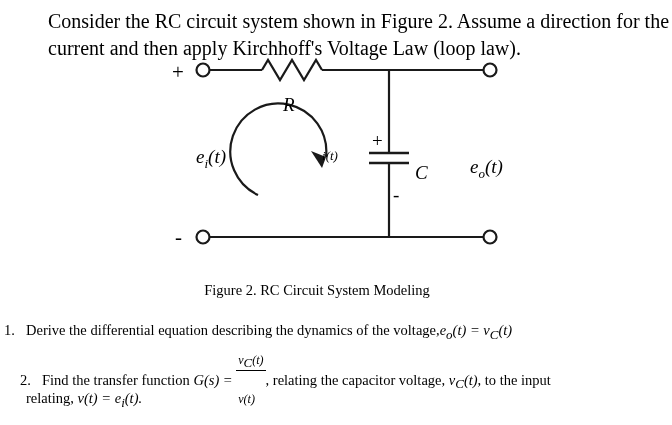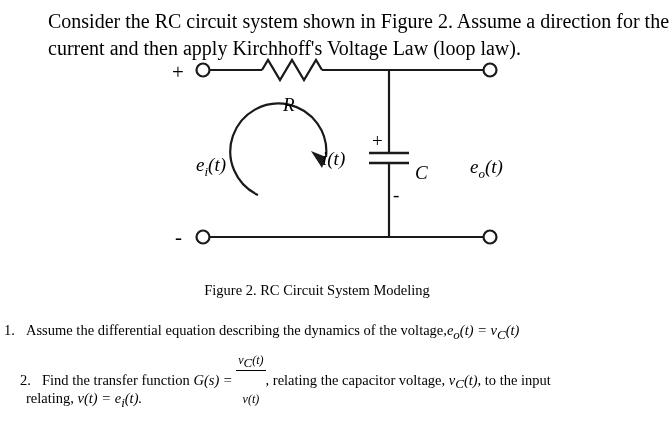--- a/index.html
+++ b/index.html
@@ -50,40 +50,40 @@
     font-size: 21px;
   }
   .lbl-R {
     left: 283px;
     top: 42px;
     font-size: 19px;
     font-style: italic;
   }
   .lbl-ei {
     left: 196px;
-    top: 102px;
+    top: 94px;
     font-size: 19px;
     font-style: italic;
     text-align: center;
   }
   .lbl-eo {
     left: 470px;
     top: 104px;
     font-size: 19px;
     font-style: italic;
   }
   .sub {
     font-size: 13px;
     vertical-align: sub;
     font-style: italic;
   }
   .lbl-it {
     left: 322px;
     top: 96px;
-    font-size: 19px;
+    font-size: 13px;
     font-style: italic;
   }
   .lbl-C {
     left: 415px;
     top: 110px;
     font-size: 19px;
     font-style: italic;
   }
   .lbl-cap-plus {
     left: 372px;
@@ -119,21 +119,21 @@
     width: 664px;
   }
   .num {
     display: inline-block;
     width: 22px;
   }
   .italic { font-style: italic; }
   .frac {
     display: inline-block;
     vertical-align: middle;
-    text-align: center;
+    text-align: left;
     font-size: 12px;
     line-height: 1.08;
     position: relative;
     top: -1px;
   }
   .frac .numer {
     display: block;
     border-bottom: 1px solid #000;
     padding: 0 2px;
   }
@@ -192,21 +192,21 @@
   <span class="label lbl-it"><span>i</span><span>(t)</span></span>
 
   <span class="label lbl-C">C</span>
   <span class="label lbl-cap-plus">+</span>
   <span class="label lbl-cap-minus">-</span>
 </div>
 
 <div class="figcaption">Figure 2. RC Circuit System Modeling</div>
 
 <div class="item item-1">
-  <span class="num">1.</span><span>Assume the differential equation describing the dynamics of the voltage,</span><span class="italic">e</span><span class="sub">o</span><span class="italic">(t) = </span><span class="italic">v</span><span class="sub">C</span><span class="italic">(t)</span>
+  <span class="num">1.</span><span>Derive the differential equation describing the dynamics of the voltage,</span><span class="italic">e</span><span class="sub">o</span><span class="italic">(t) = </span><span class="italic">v</span><span class="sub">C</span><span class="italic">(t)</span>
 </div>
 
 <div class="item item-2">
   <span class="num">2.</span><span>Find the transfer function </span><span class="italic">G</span><span class="italic">(s) = </span><span class="frac"><span class="numer"><span class="italic">v</span><span class="sub">C</span><span class="italic">(t)</span></span><span class="denom"><span class="italic">v</span><span class="italic">(t)</span></span></span><span>, relating the capacitor voltage, </span><span class="italic">v</span><span class="sub">C</span><span class="italic">(t)</span><span>, to the input</span>
 </div>
 
 <div class="indent2">
   <span>relating, </span><span class="italic">v</span><span class="italic">(t) = </span><span class="italic">e</span><span class="sub">i</span><span class="italic">(t).</span>
 </div>
 

